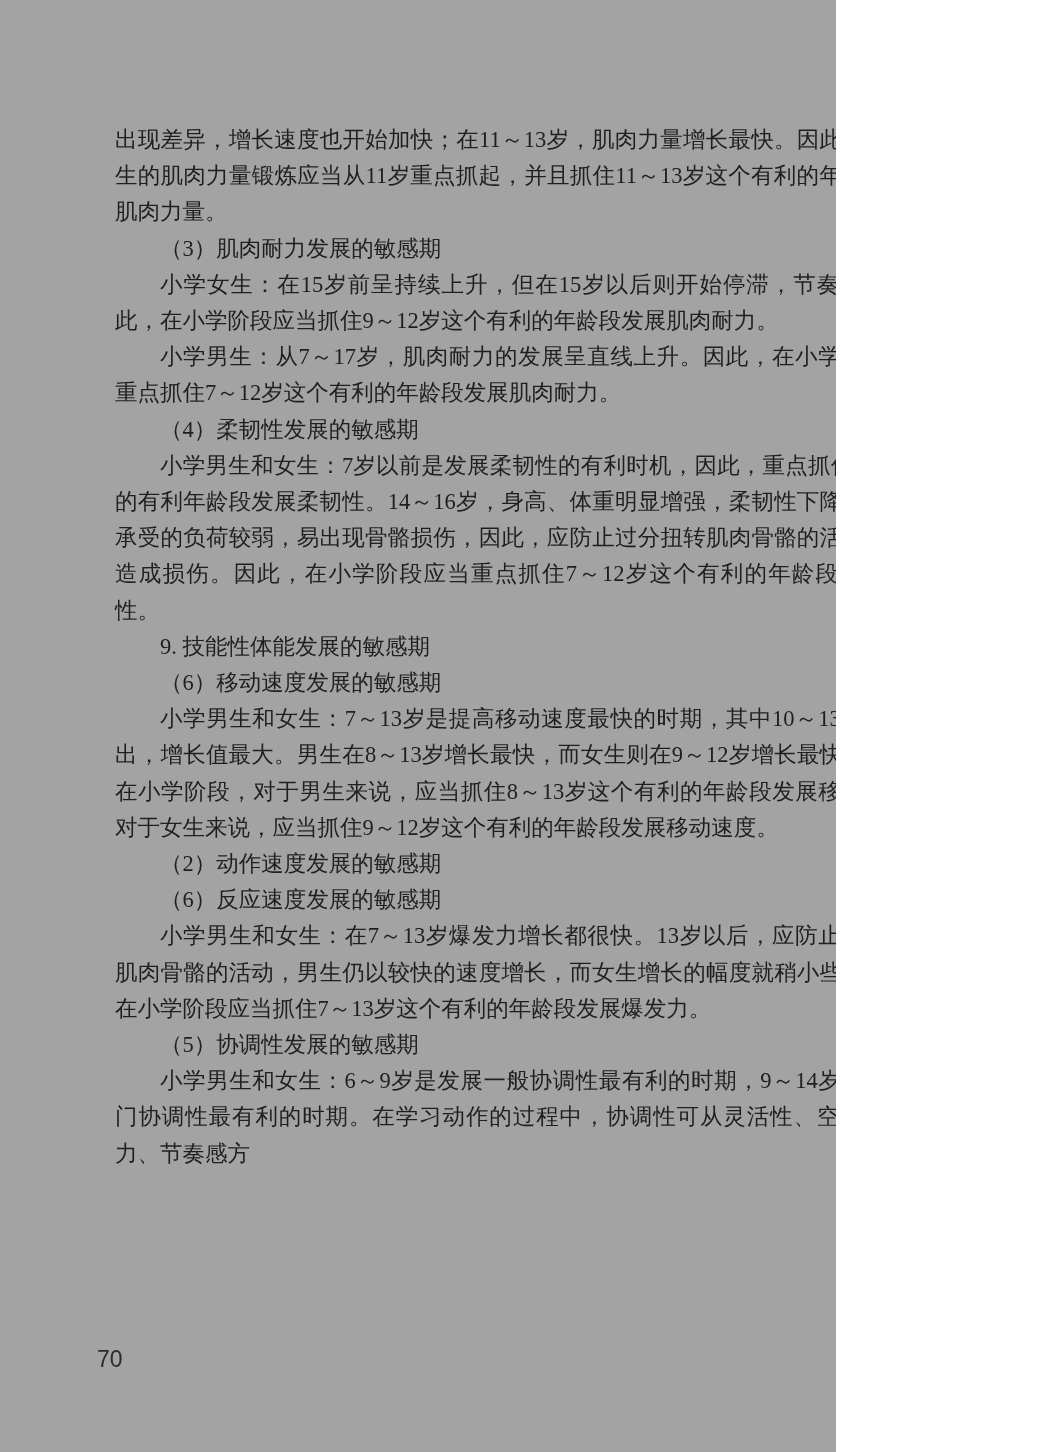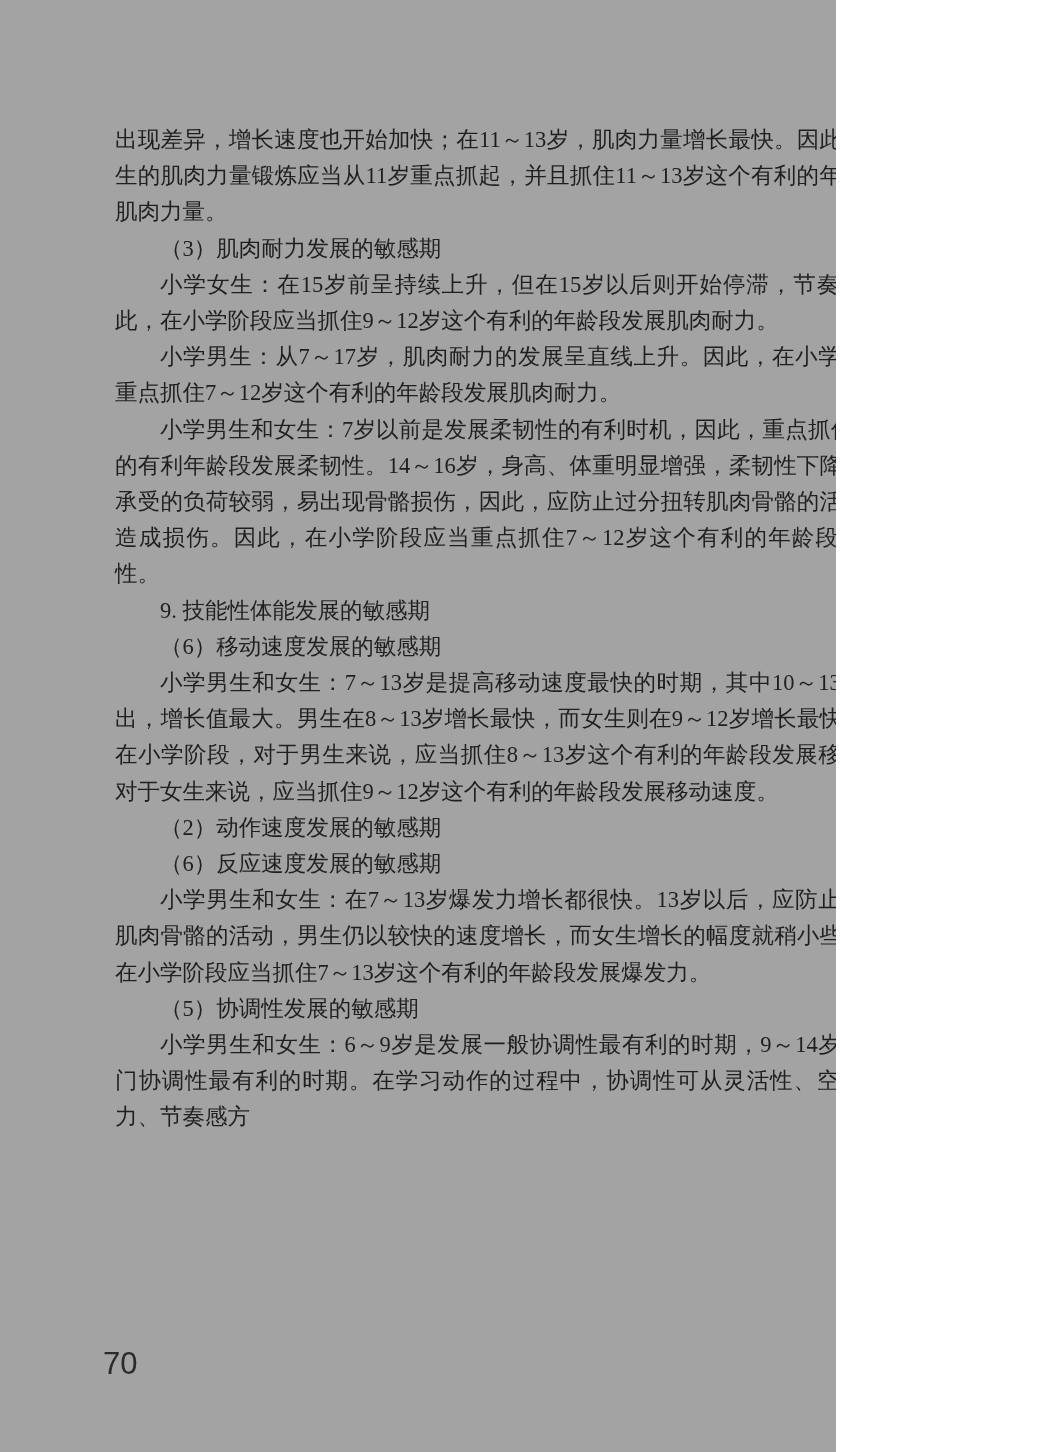--- a/index.html
+++ b/index.html
@@ -27,35 +27,35 @@
     padding: 0;
   }
   .indent {
     text-indent: 2em;
   }
   .page-number {
     position: absolute;
     left: 97px;
     top: 1346px;
     font-family: "Liberation Sans", "DejaVu Sans", sans-serif;
-    font-size: 31px;
+    font-size: 23px;
     color: #2b2b2b;
-    margin-left: 6px;
   }
 </style>
 </head>
 <body>
 
 <div class="page">
 
   <div class="text-block">
     <p class="para">出现差异，增长速度也开始加快；在11～13岁，肌肉力量增长最快。因此，小学男生的肌肉力量锻炼应当从11岁重点抓起，并且抓住11～13岁这个有利的年龄段发展肌肉力量。</p>
     <p class="para indent">（3）肌肉耐力发展的敏感期</p>
     <p class="para indent">小学女生：在15岁前呈持续上升，但在15岁以后则开始停滞，节奏感方。因此，在小学阶段应当抓住9～12岁这个有利的年龄段发展肌肉耐力。</p>
     <p class="para indent">小学男生：从7～17岁，肌肉耐力的发展呈直线上升。因此，在小学阶段应当重点抓住7～12岁这个有利的年龄段发展肌肉耐力。</p>
+    <p class="para indent">（4）柔韧性发展的敏感期</p>
     <p class="para indent">小学男生和女生：7岁以前是发展柔韧性的有利时机，因此，重点抓住7岁以前的有利年龄段发展柔韧性。14～16岁，身高、体重明显增强，柔韧性下降，骨骼能承受的负荷较弱，易出现骨骼损伤，因此，应防止过分扭转肌肉骨骼的活动，以免造成损伤。因此，在小学阶段应当重点抓住7～12岁这个有利的年龄段发展柔韧性。</p>
     <p class="para indent">9. 技能性体能发展的敏感期</p>
     <p class="para indent">（6）移动速度发展的敏感期</p>
     <p class="para indent">小学男生和女生：7～13岁是提高移动速度最快的时期，其中10～13岁尤为突出，增长值最大。男生在8～13岁增长最快，而女生则在9～12岁增长最快。因此，在小学阶段，对于男生来说，应当抓住8～13岁这个有利的年龄段发展移动速度；对于女生来说，应当抓住9～12岁这个有利的年龄段发展移动速度。</p>
     <p class="para indent">（2）动作速度发展的敏感期</p>
     <p class="para indent">（6）反应速度发展的敏感期</p>
     <p class="para indent">小学男生和女生：在7～13岁爆发力增长都很快。13岁以后，应防止过分扭转肌肉骨骼的活动，男生仍以较快的速度增长，而女生增长的幅度就稍小些。因此，在小学阶段应当抓住7～13岁这个有利的年龄段发展爆发力。</p>
     <p class="para indent">（5）协调性发展的敏感期</p>
     <p class="para indent">小学男生和女生：6～9岁是发展一般协调性最有利的时期，9～14岁是发展专门协调性最有利的时期。在学习动作的过程中，协调性可从灵活性、空间定向能力、节奏感方</p>
   </div>

